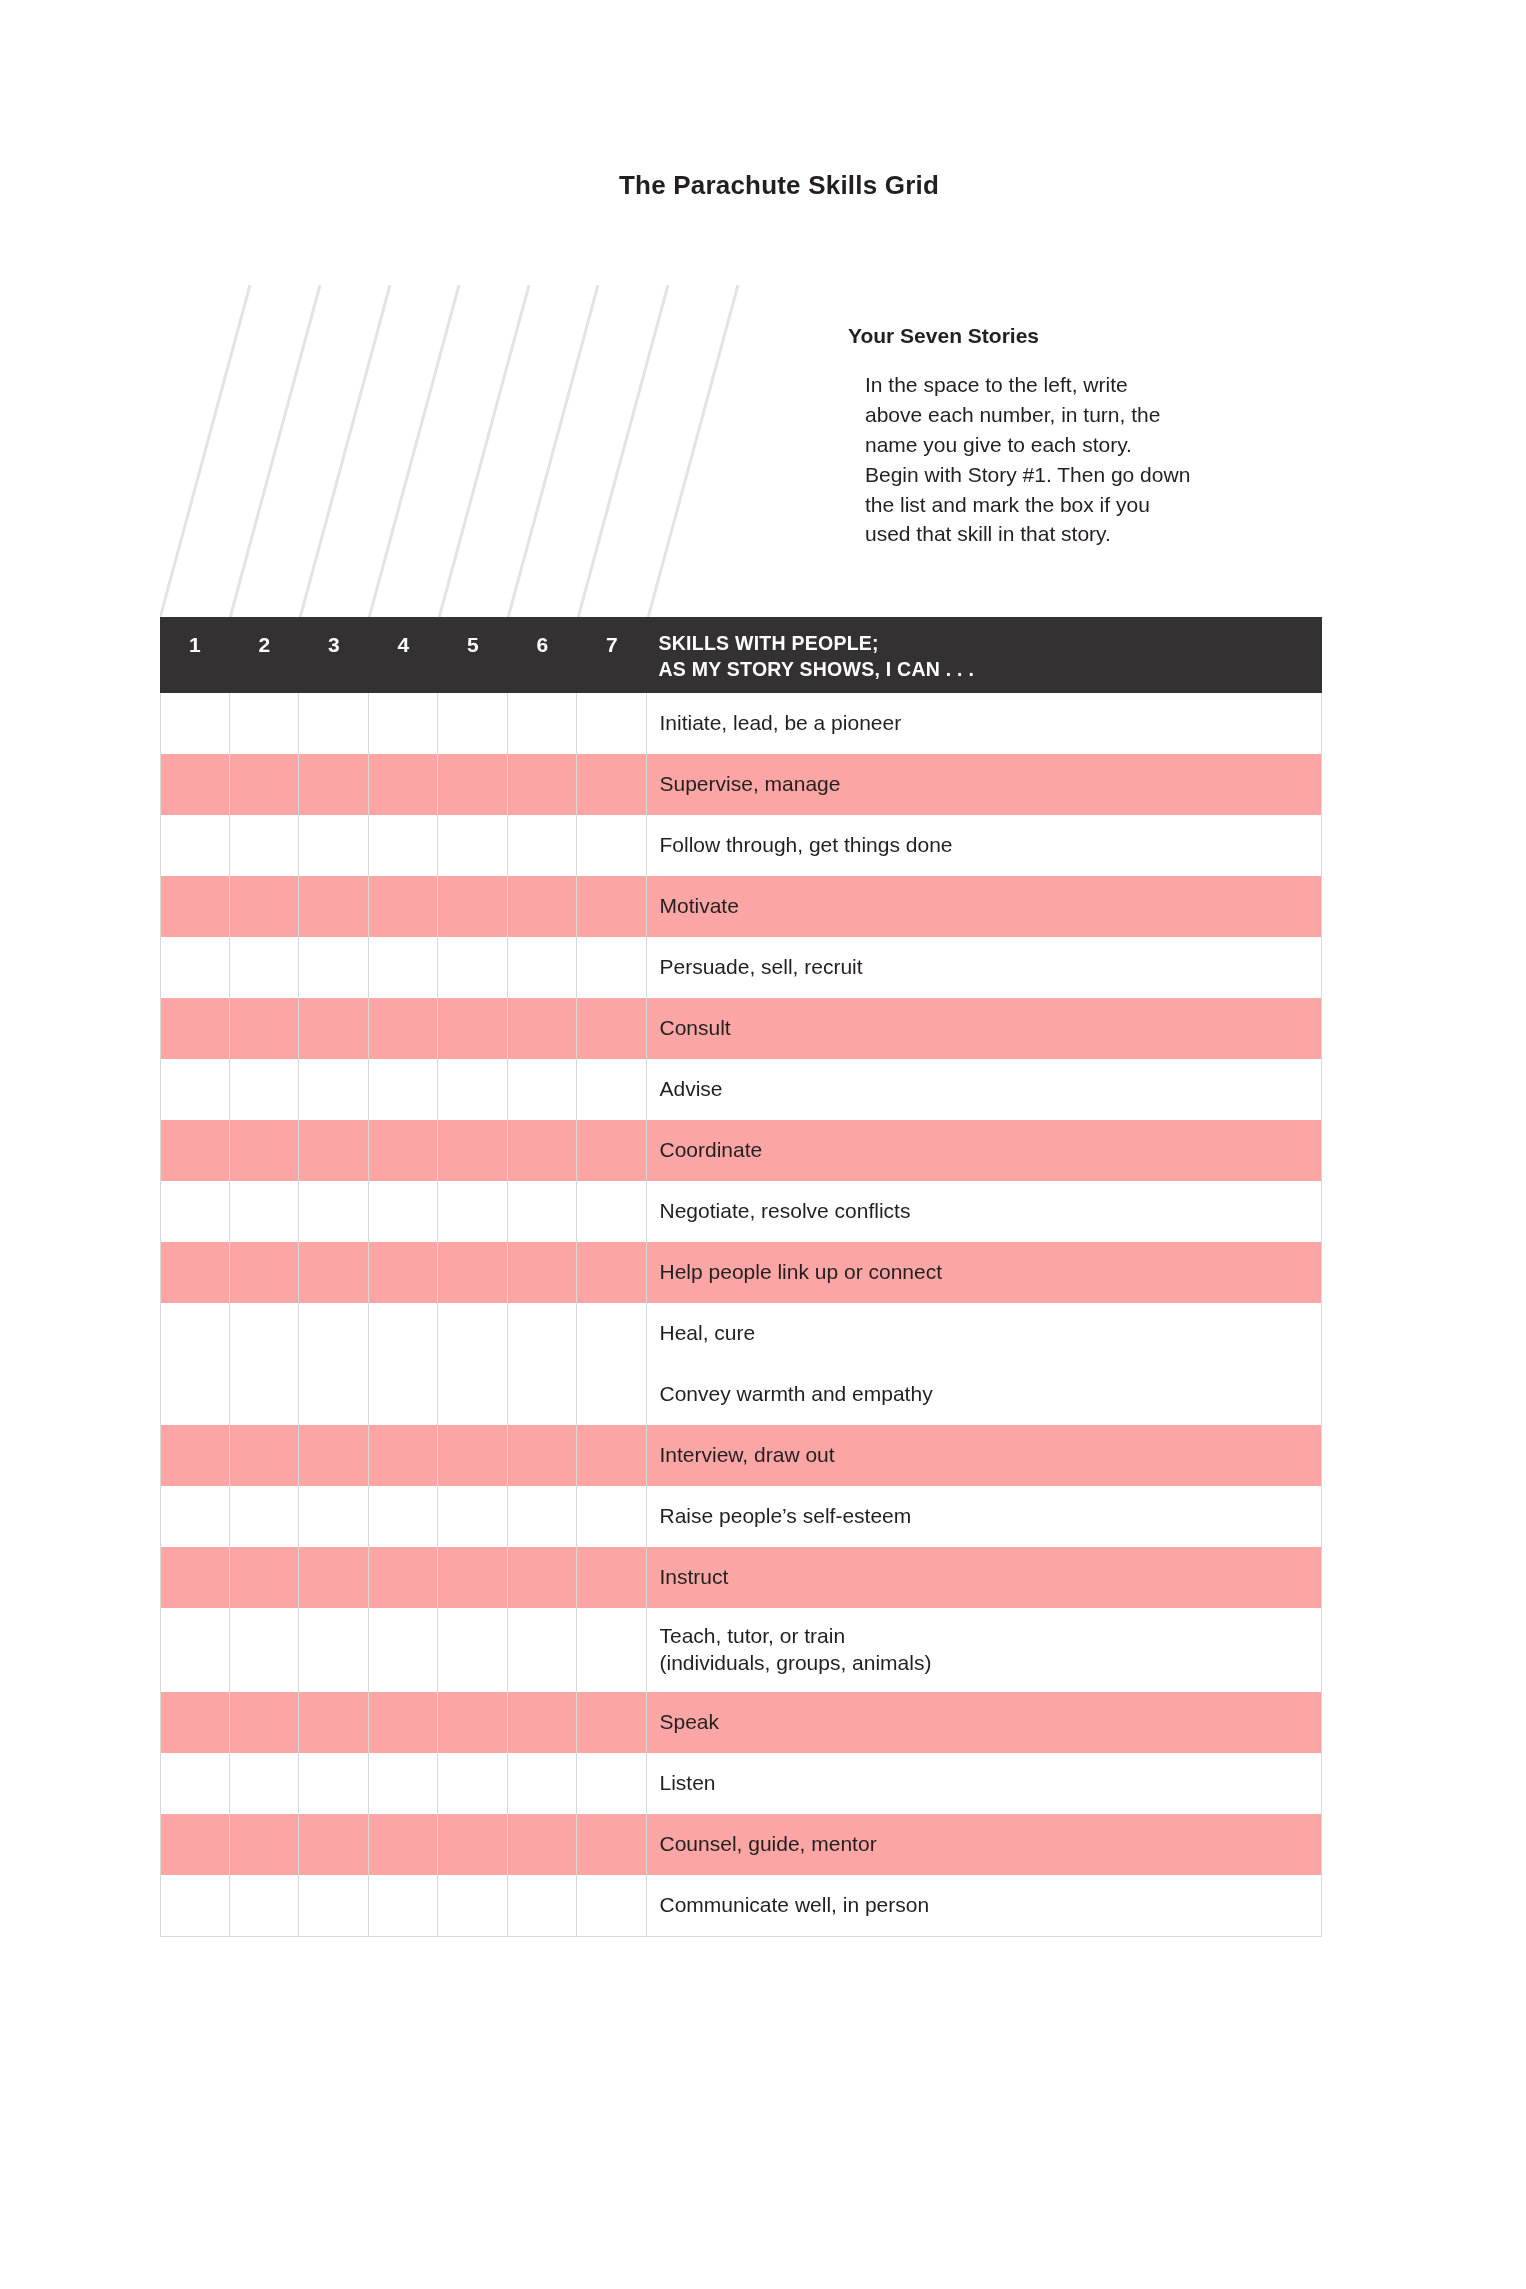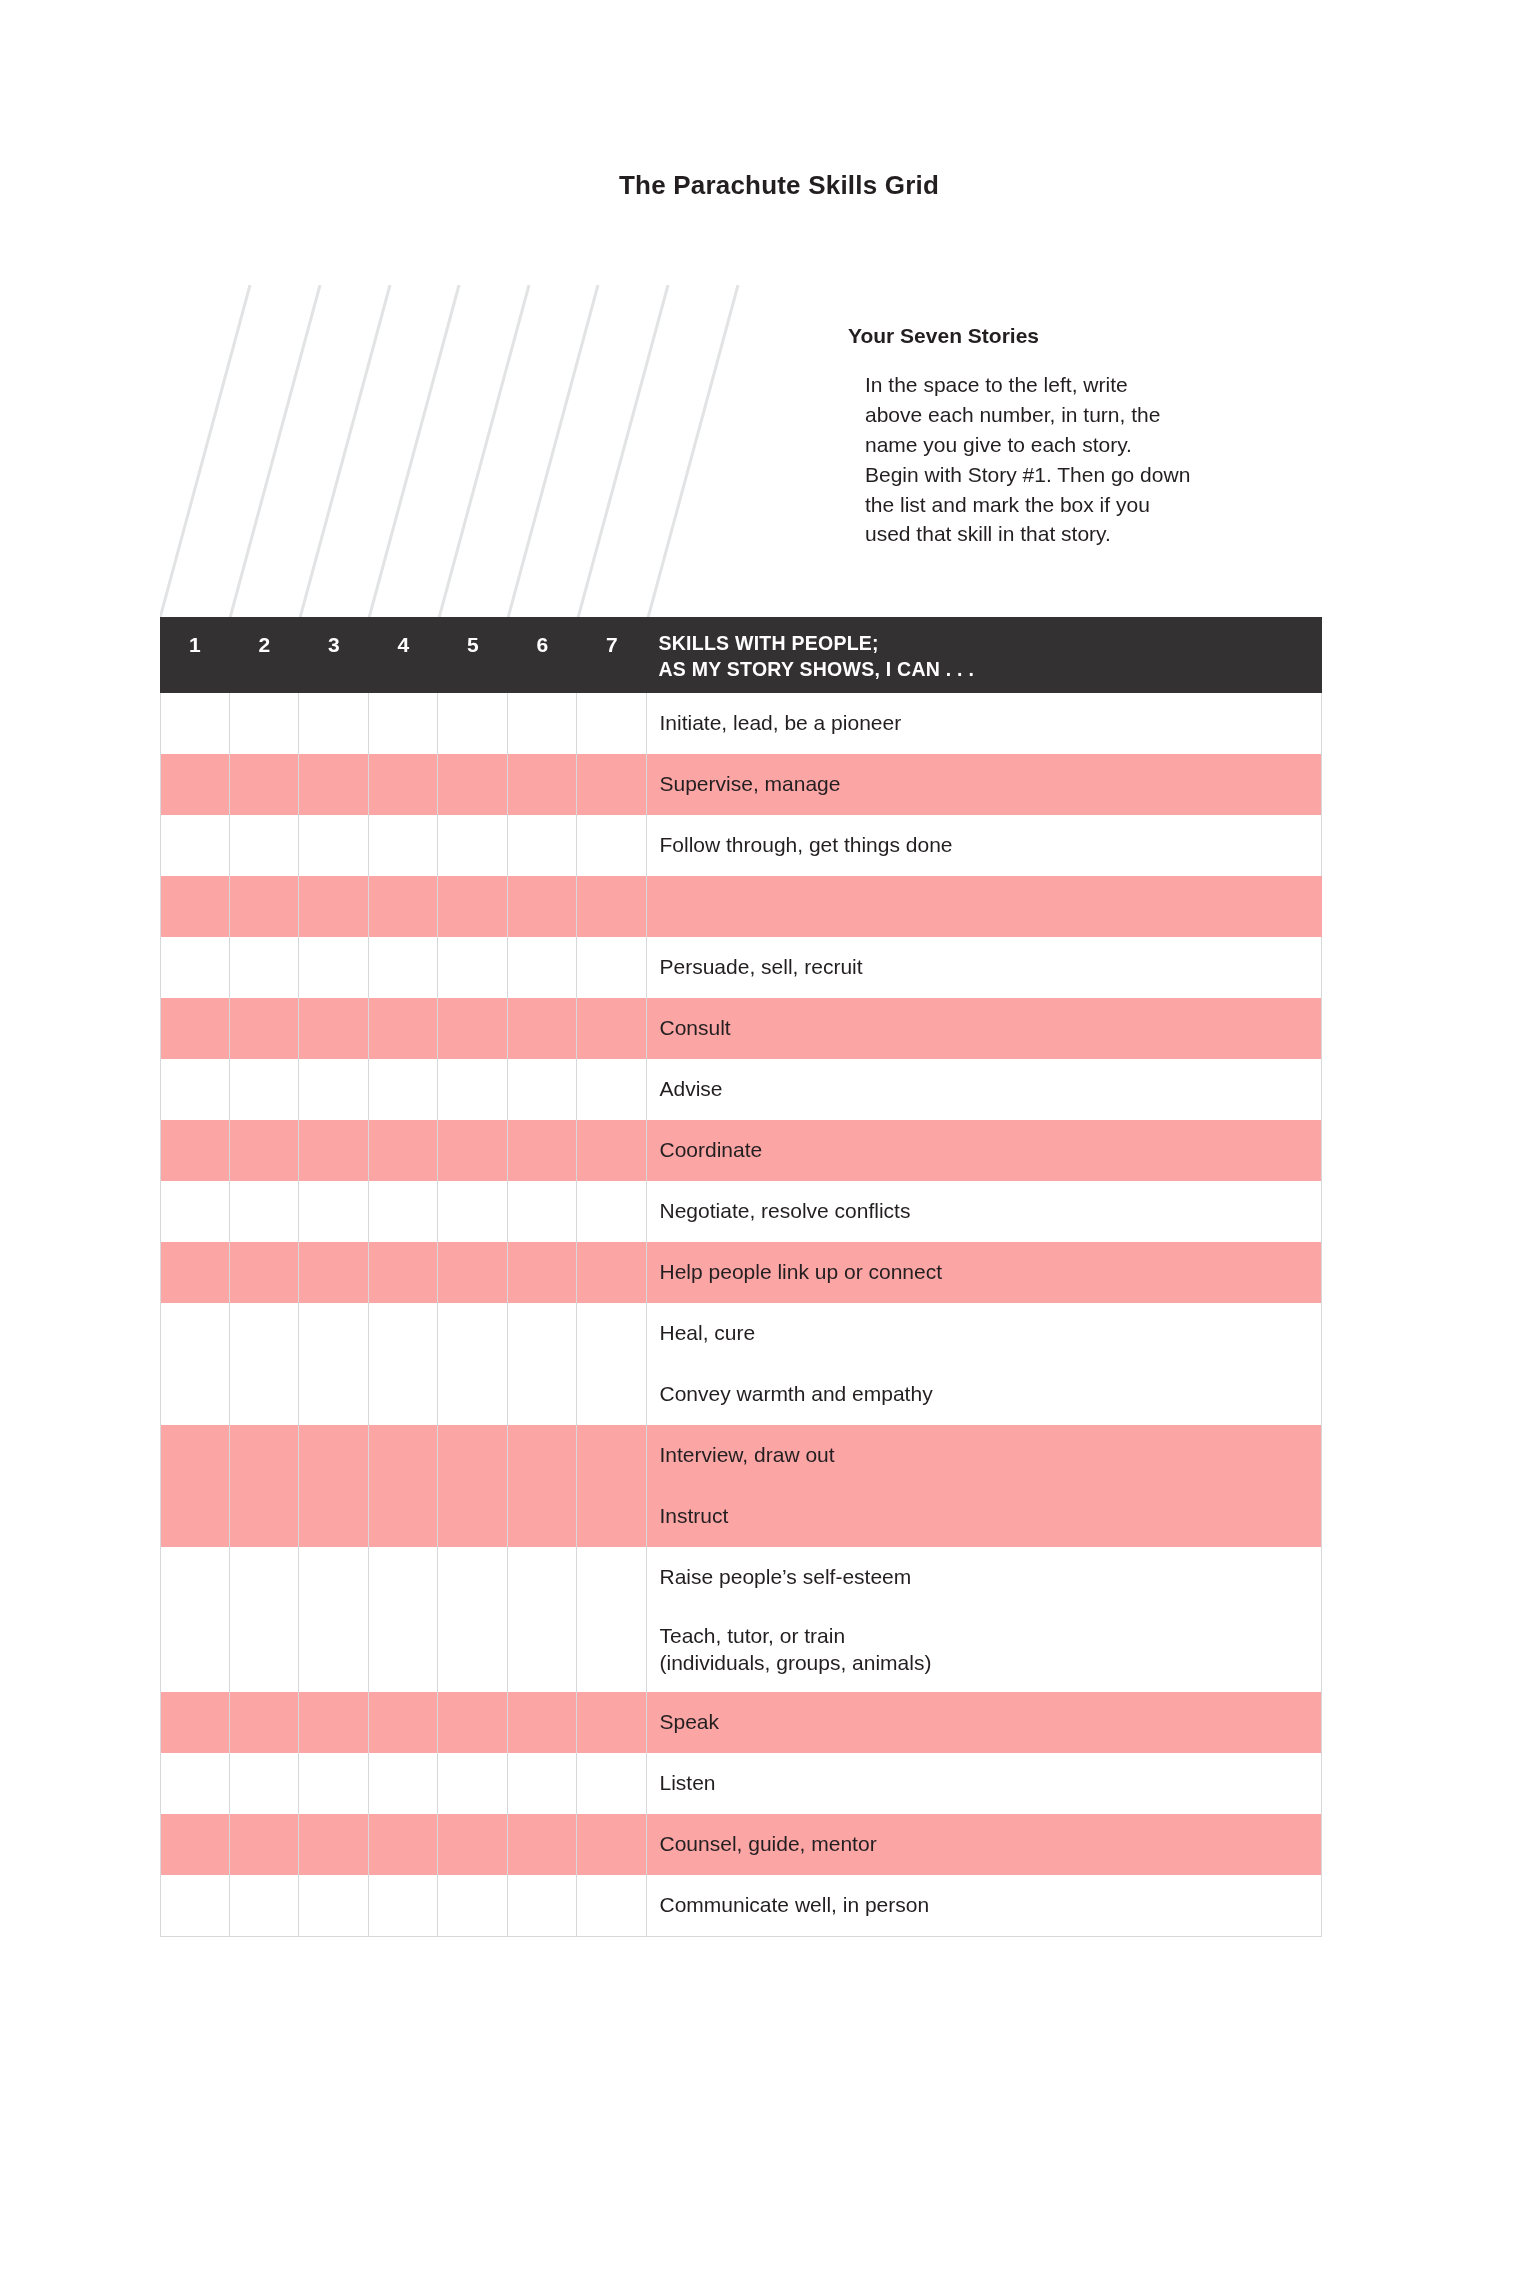--- a/index.html
+++ b/index.html
@@ -217,20 +217,21 @@
         <div class="skill-cell">Follow through, get things done</div>
       </div>
       <div class="grid-row alt">
         <div class="box-cell"></div>
         <div class="box-cell"></div>
         <div class="box-cell"></div>
         <div class="box-cell"></div>
         <div class="box-cell"></div>
         <div class="box-cell"></div>
         <div class="box-cell"></div>
+        <div class="skill-cell">Motivate</div>
       </div>
       <div class="grid-row">
         <div class="box-cell"></div>
         <div class="box-cell"></div>
         <div class="box-cell"></div>
         <div class="box-cell"></div>
         <div class="box-cell"></div>
         <div class="box-cell"></div>
         <div class="box-cell"></div>
         <div class="skill-cell">Persuade, sell, recruit</div>
@@ -308,39 +309,39 @@
       <div class="grid-row alt">
         <div class="box-cell"></div>
         <div class="box-cell"></div>
         <div class="box-cell"></div>
         <div class="box-cell"></div>
         <div class="box-cell"></div>
         <div class="box-cell"></div>
         <div class="box-cell"></div>
         <div class="skill-cell">Interview, draw out</div>
       </div>
+      <div class="grid-row">
+        <div class="box-cell"></div>
+        <div class="box-cell"></div>
+        <div class="box-cell"></div>
+        <div class="box-cell"></div>
+        <div class="box-cell"></div>
+        <div class="box-cell"></div>
+        <div class="box-cell"></div>
+        <div class="skill-cell">Raise people’s self-esteem</div>
+      </div>
       <div class="grid-row alt">
         <div class="box-cell"></div>
         <div class="box-cell"></div>
         <div class="box-cell"></div>
         <div class="box-cell"></div>
         <div class="box-cell"></div>
         <div class="box-cell"></div>
         <div class="box-cell"></div>
         <div class="skill-cell">Instruct</div>
-      </div>
-      <div class="grid-row">
-        <div class="box-cell"></div>
-        <div class="box-cell"></div>
-        <div class="box-cell"></div>
-        <div class="box-cell"></div>
-        <div class="box-cell"></div>
-        <div class="box-cell"></div>
-        <div class="box-cell"></div>
-        <div class="skill-cell">Raise people’s self-esteem</div>
       </div>
       <div class="grid-row tall">
         <div class="box-cell"></div>
         <div class="box-cell"></div>
         <div class="box-cell"></div>
         <div class="box-cell"></div>
         <div class="box-cell"></div>
         <div class="box-cell"></div>
         <div class="box-cell"></div>
         <div class="skill-cell">Teach, tutor, or train

